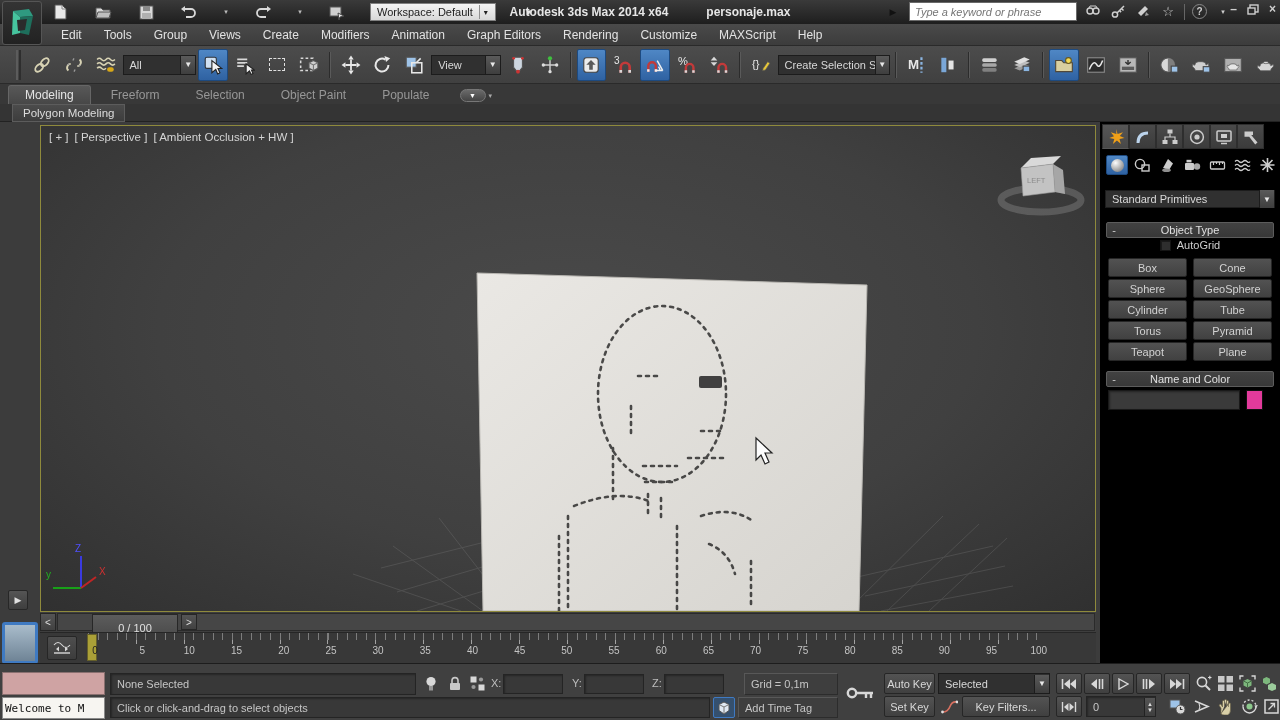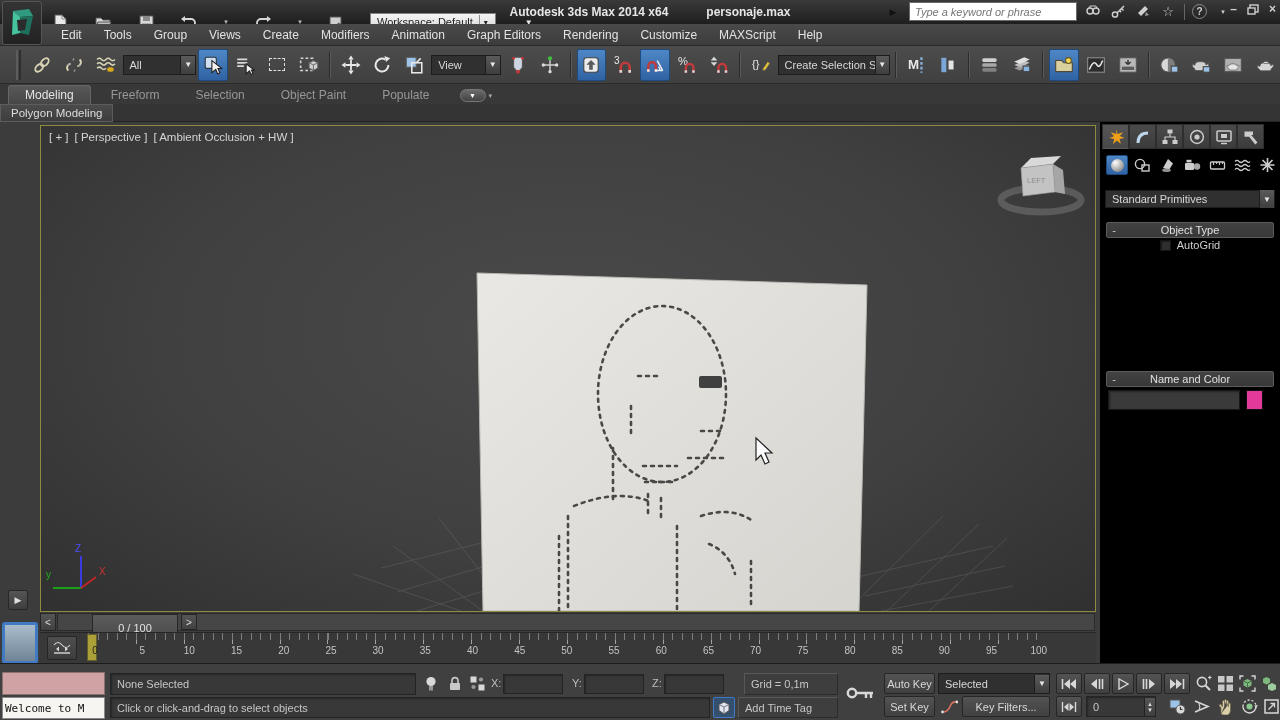--- a/index.html
+++ b/index.html
@@ -4,21 +4,21 @@
 <style>
   html,body{margin:0;padding:0;width:1280px;height:720px;overflow:hidden;background:#3c3c3c;
     font-family:"Liberation Sans",sans-serif;font-size:11px;color:#d8d8d8;}
   *{box-sizing:border-box;}
   .abs{position:absolute;}
   svg{display:block;}
   
   #titlebar{left:0;top:0;width:1280px;height:24px;background:linear-gradient(180deg,#3a3a3a,#1e1e1e);}
   #logo{left:2px;top:1px;width:40px;height:44px;background:linear-gradient(180deg,#343434,#222);
     border:1px solid #555;border-radius:3px;z-index:30;display:flex;align-items:center;justify-content:center;}
-  .qat{position:absolute;top:12px;height:20px;display:flex;align-items:center;gap:23px;left:50px;}
+  .qat{position:absolute;top:2px;height:20px;display:flex;align-items:center;gap:23px;left:50px;}
   .qat .ib{width:20px;height:18px;display:flex;align-items:center;justify-content:center;}
   .combo{display:flex;align-items:center;background:linear-gradient(180deg,#f4f4f4,#d8d8d8);
     border:1px solid #808080;color:#1c1c1c;height:18px;padding:0 3px 0 6px;}
   .combo .arrow{margin-left:6px;width:13px;height:14px;border-left:1px solid #909090;
     display:flex;align-items:center;justify-content:center;color:#222;font-size:8px;}
   #title-center{left:420px;top:0;width:460px;height:24px;display:flex;align-items:center;
     justify-content:center;gap:38px;color:#e6e6e6;}
   #title-center .t1{font-weight:bold;font-size:12px;}
   #title-center .t2{font-weight:bold;font-size:12px;}
   #search-wrap{left:884px;top:2px;height:19px;display:flex;align-items:center;gap:7px;}
@@ -46,21 +46,21 @@
   #ribbon-tabs{left:0;top:84px;width:1280px;height:20px;background:#383838;display:flex;align-items:flex-end;
     padding-left:8px;gap:4px;}
   .rtab{padding:2px 16px;color:#979797;font-size:12px;}
   .rtab:first-child{background:linear-gradient(180deg,#585858,#474747);color:#e4e4e4;
     border:1px solid #666;border-bottom:none;border-radius:3px 3px 0 0;}
   #ribbon-min{margin-left:10px;margin-bottom:2px;display:flex;align-items:center;gap:3px;}
   #ribbon-min .pill{width:26px;height:13px;background:linear-gradient(180deg,#6a6a6a,#444);
     border:1px solid #777;border-radius:7px;display:flex;align-items:center;justify-content:center;
     font-size:7px;color:#fff;}
   #ribbon-panelrow{left:0;top:104px;width:1280px;height:18px;background:#343434;border-bottom:1px solid #222;
-    display:flex;align-items:center;}
+    display:flex;align-items:center;padding-left:12px;}
   #polygon-modeling{height:18px;padding:0 10px;background:linear-gradient(180deg,#4b4b4b,#3d3d3d);
     border:1px solid #5c5c5c;color:#dcdcdc;display:flex;align-items:center;font-size:11.5px;}
   
   #workspace{left:0;top:122px;width:1280px;height:541px;background:#3c3c3c;}
   #left-strip{left:0;top:0;width:40px;height:541px;background:#3c3c3c;}
   #vpl-arrow{left:8px;top:468px;width:20px;height:20px;background:linear-gradient(180deg,#555,#3e3e3e);
     border:1px solid #272727;border-radius:2px;color:#e0e0e0;display:flex;align-items:center;
     justify-content:center;font-size:9px;}
   #vpl-tab{left:2px;top:500px;width:36px;height:42px;border:3px solid #3f7ac2;border-radius:3px;
     background:linear-gradient(180deg,#a9bccb,#6f8496);}
@@ -641,20 +641,33 @@
     </div>
 
     <div class="rollout-h" style="left:6px;top:100px;width:168px;">
       <span class="minus">-</span>
       <span class="rtitle">Object Type</span>
     </div>
     <div id="autogrid-row" class="abs">
       <span class="checkbox"></span>
       <span>AutoGrid</span>
     </div>
+    <div id="ot-grid" class="abs">
+
+    <span class="ot-btn">Box</span>
+        <span class="ot-btn">Cone</span>
+        <span class="ot-btn">Sphere</span>
+        <span class="ot-btn">GeoSphere</span>
+        <span class="ot-btn">Cylinder</span>
+        <span class="ot-btn">Tube</span>
+        <span class="ot-btn">Torus</span>
+        <span class="ot-btn">Pyramid</span>
+        <span class="ot-btn">Teapot</span>
+        <span class="ot-btn">Plane</span>
+      </div>
 
     <div class="rollout-h" style="left:6px;top:249px;width:168px;">
       <span class="minus">-</span>
       <span class="rtitle">Name and Color</span>
     </div>
     <input id="nc-field" class="abs" value="" style="">
     <div id="nc-swatch" class="abs"></div>
   </div>
 
   <div id="timeline-row" class="abs">

